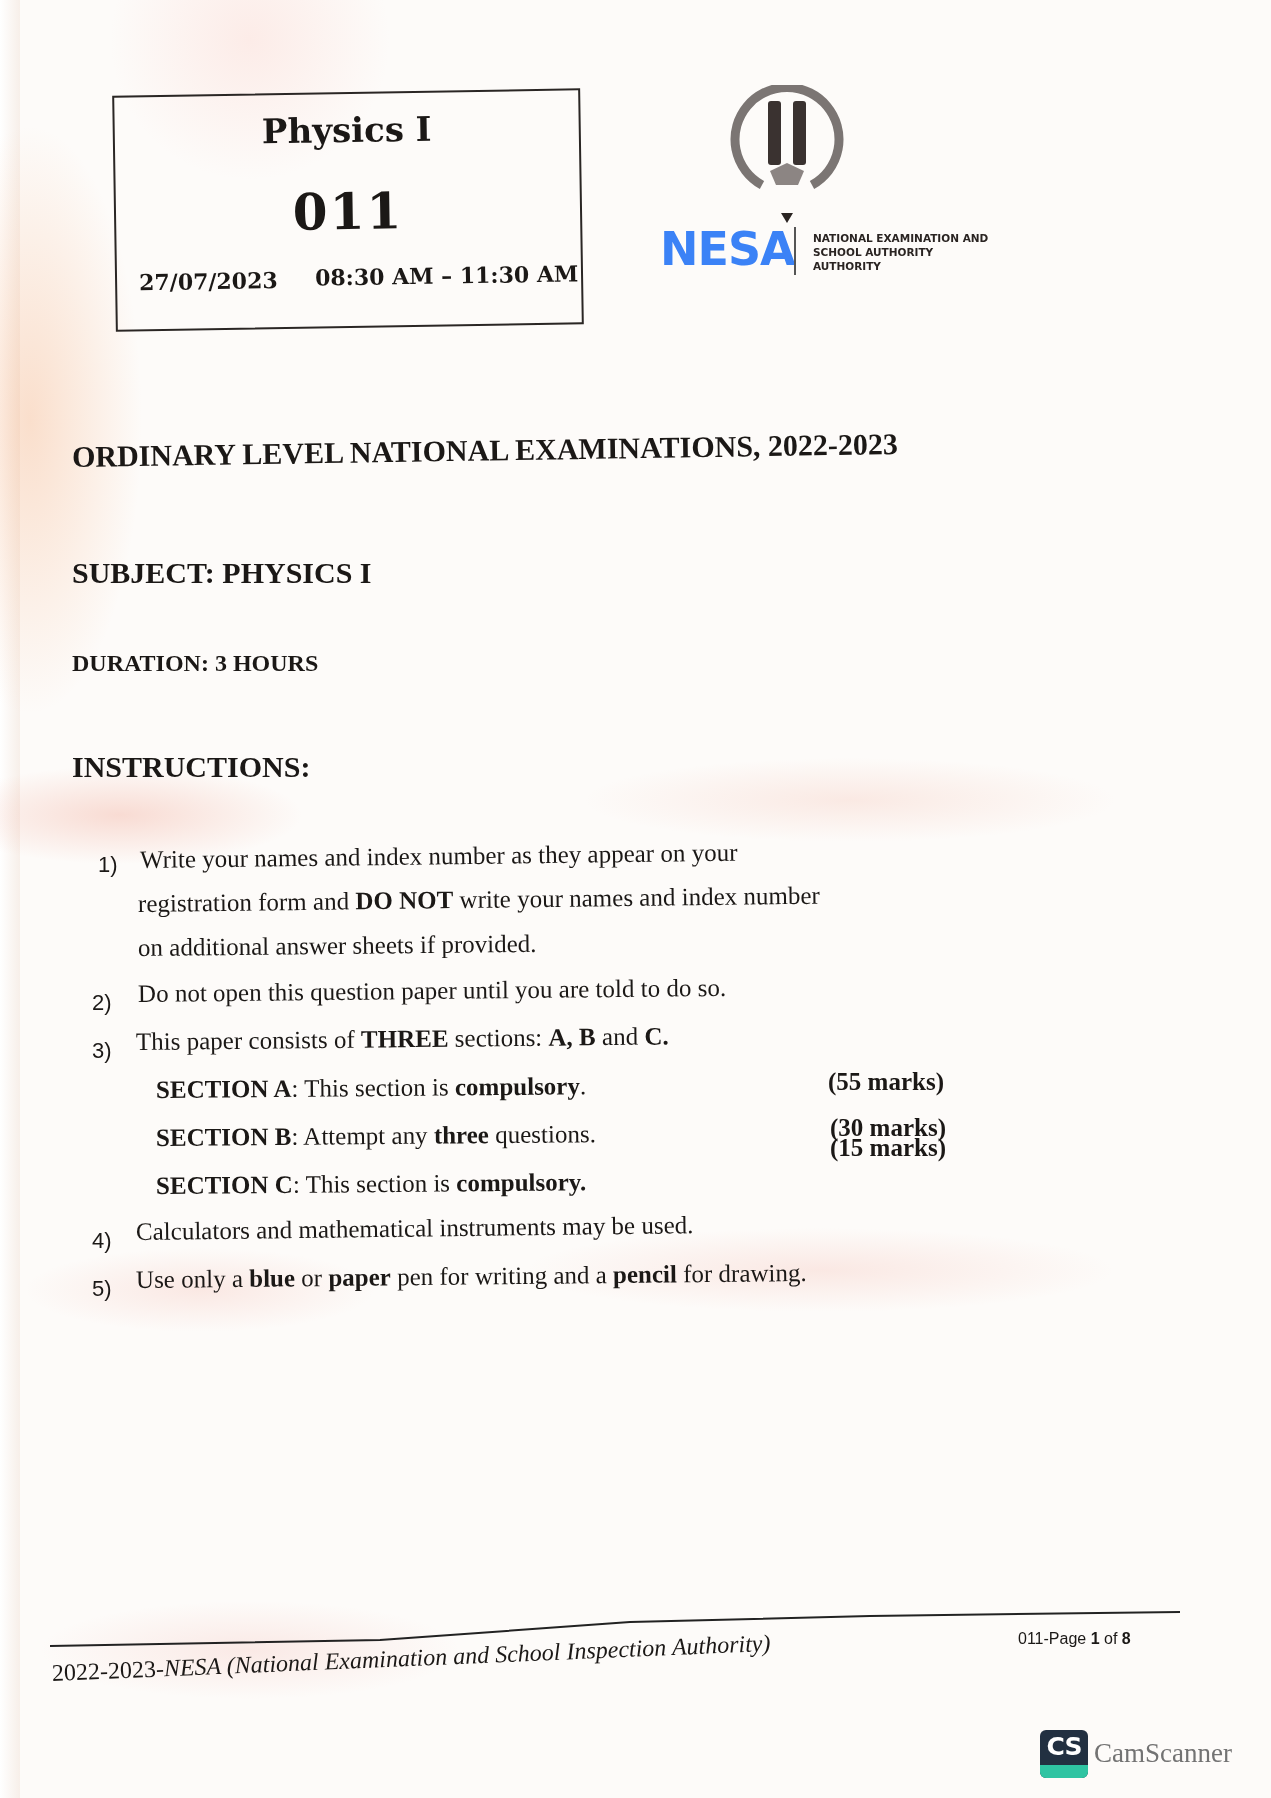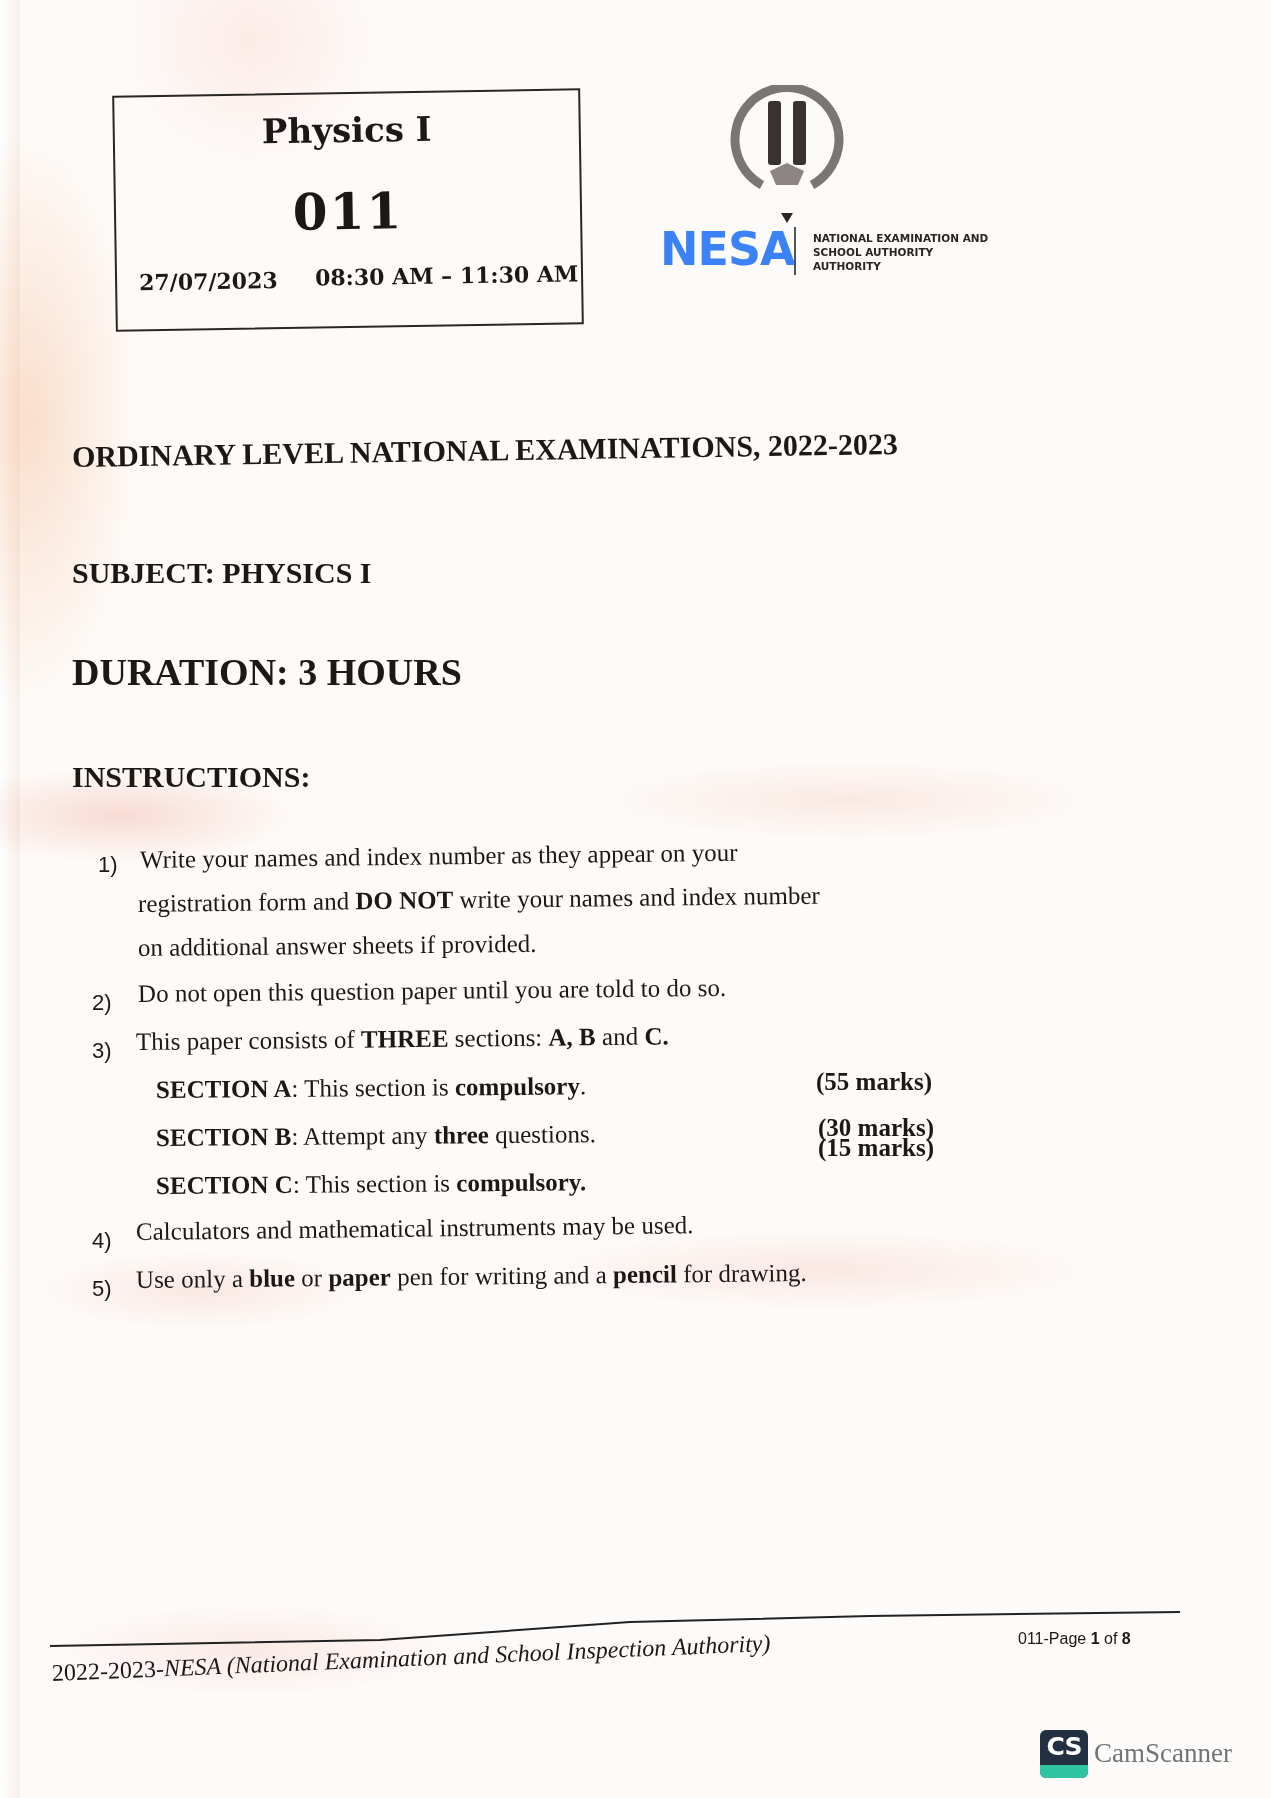--- a/index.html
+++ b/index.html
@@ -36,27 +36,27 @@
     .box-time { position: absolute; left: 198px; top: 170px; font-size: 22px; font-weight: bold; }
 
     .logo { position: absolute; left: 660px; top: 85px; width: 360px; height: 200px; }
     .logo-word { position: absolute; left: 0; top: 137px; font-family: "DejaVu Sans", sans-serif; font-weight: bold; font-size: 46px; color: #3b82f6; letter-spacing: -1px; }
     .logo-bar { position: absolute; left: 134px; top: 142px; width: 2px; height: 48px; background: #555; }
     .logo-sub { position: absolute; left: 153px; top: 146px; font-family: "DejaVu Sans", sans-serif; font-weight: bold; font-size: 10.5px; line-height: 14px; color: #2a2422; }
 
     .heading { position: absolute; font-weight: bold; font-family: "Liberation Serif", serif; }
     .exam-title { left: 72px; top: 440px; font-size: 30px; transform: rotate(-0.9deg); transform-origin: left center; white-space: nowrap; }
     .subject { left: 72px; top: 556px; font-size: 30px; }
-    .duration { left: 72px; top: 650px; font-size: 38px; }
-    .instructions { left: 72px; top: 750px; font-size: 30px; margin-top: 10px; }
+    .duration { left: 72px; top: 650px; font-size: 24px; }
+    .instructions { left: 72px; top: 750px; font-size: 30px; }
 
     .line { position: absolute; font-family: "Liberation Serif", serif; font-size: 25px; white-space: nowrap; transform-origin: left center; }
     .line b { font-weight: bold; }
     .num { position: absolute; font-family: "Liberation Sans", sans-serif; font-size: 22px; }
-    .marks { position: absolute; font-family: "Liberation Serif", serif; font-weight: bold; font-size: 25px; }
+    .marks { position: absolute; font-family: "Liberation Serif", serif; font-weight: bold; font-size: 25px; margin-left: 12px; }
 
     .footer-rule { position: absolute; left: 50px; top: 1610px; width: 1130px; height: 40px; }
     .footer-left { position: absolute; left: 52px; top: 1660px; font-family: "Liberation Serif", serif; font-size: 24px; transform: rotate(-2.4deg); transform-origin: left center; white-space: nowrap; }
     .footer-left i { font-style: italic; }
     .footer-right { position: absolute; left: 1018px; top: 1630px; font-family: "Liberation Sans", sans-serif; font-size: 16px; white-space: nowrap; }
 
     .cs-badge { position: absolute; left: 1040px; top: 1730px; width: 48px; height: 48px; border-radius: 6px; overflow: hidden; background: #223041; }
     .cs-badge .teal { position: absolute; left: 0; bottom: 0; width: 100%; height: 13px; background: #2fc4a2; }
     .cs-badge .cs-text { position: absolute; left: 0; right: 0; top: 2px; text-align: center; color: #fff; font-family: "DejaVu Sans", sans-serif; font-weight: bold; font-size: 25px; letter-spacing: -1px; }
     .cs-name { position: absolute; left: 1094px; top: 1738px; font-family: "Liberation Serif", serif; font-size: 27px; color: #737373; }

